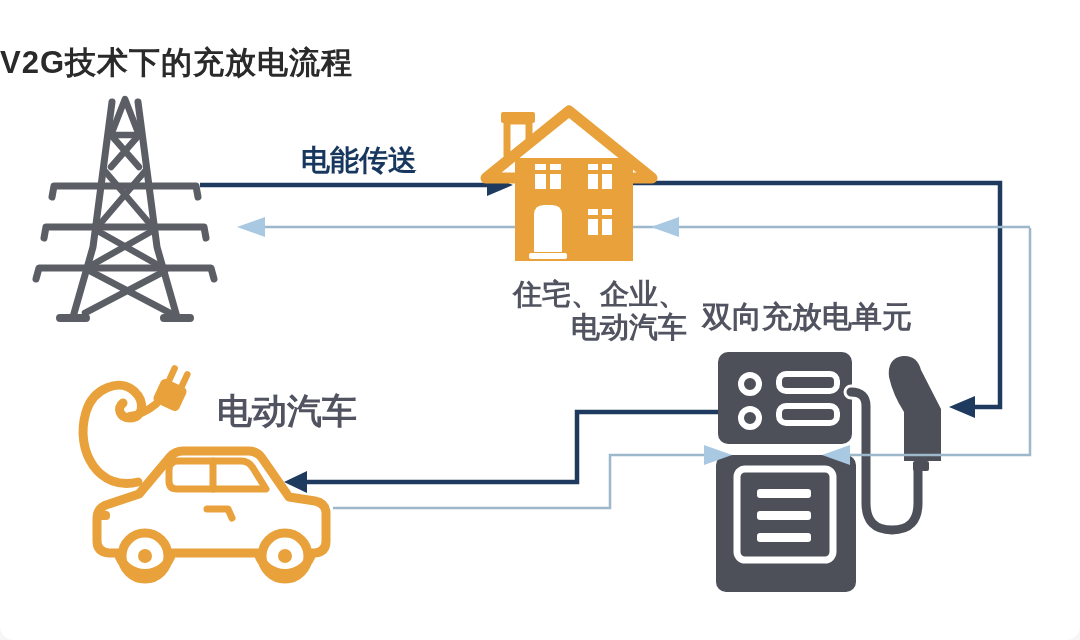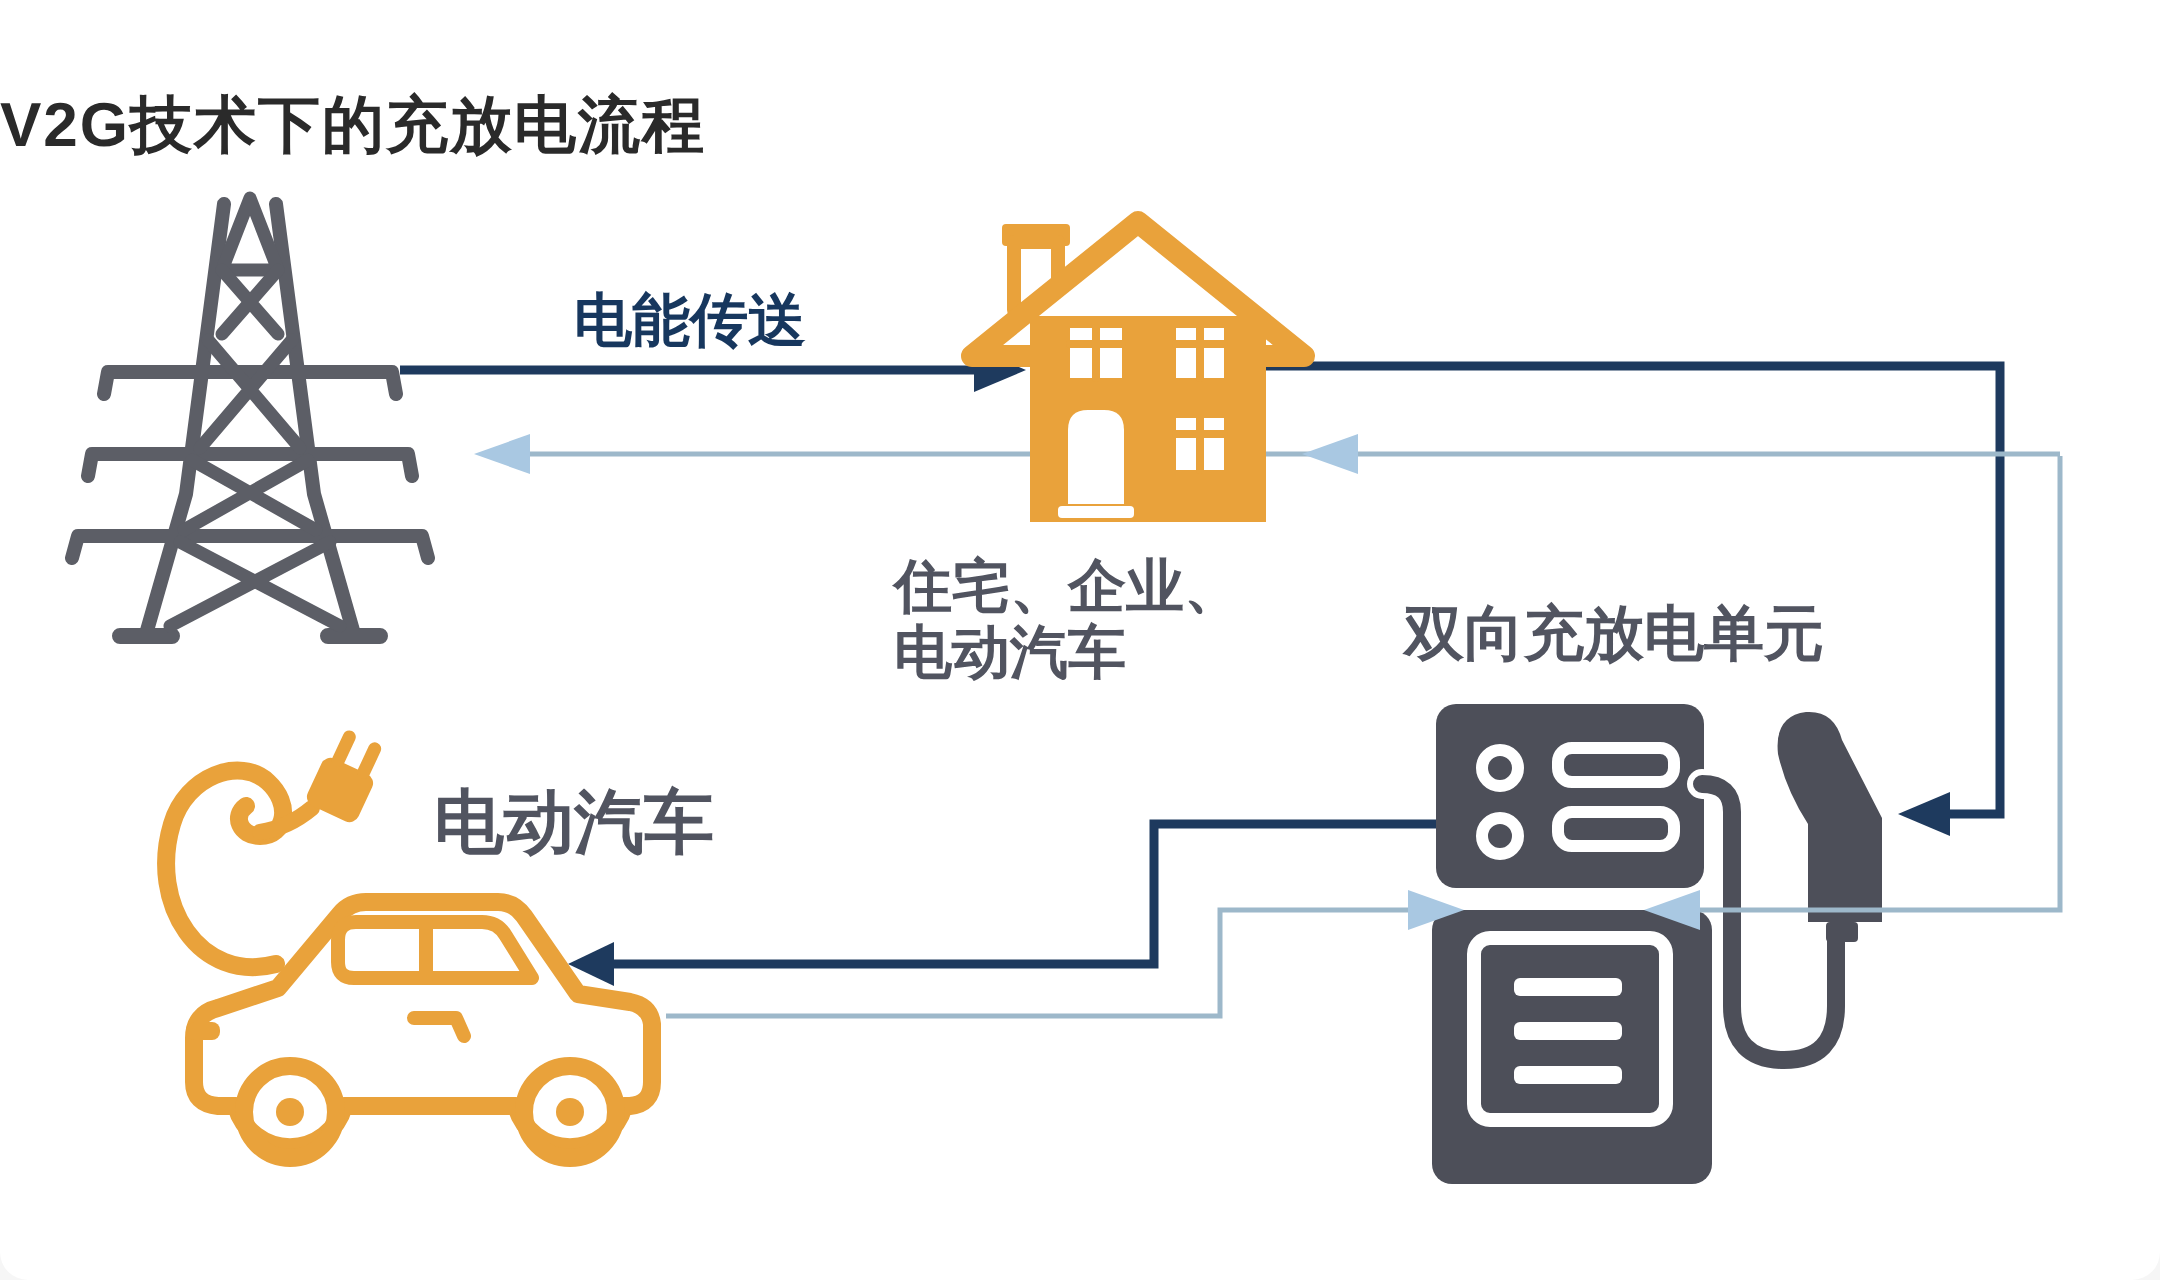--- a/index.html
+++ b/index.html
@@ -4,22 +4,22 @@
 <style>
   html,body{margin:0;padding:0;background:#f6f6f6;overflow:hidden;}
   .canvas{
     position:relative;width:1080px;height:640px;
     background:var(--bg,#ffffff);
     font-family:"Liberation Sans",sans-serif;
     border-radius:0 0 14px 14px;
   }
   .label{position:absolute;font-weight:700;white-space:nowrap;}
   .title{left:0;top:42px;width:1080px;font-size:31px;letter-spacing:1px;color:var(--title-color,#2a2a2a);}
-  .navy-label{left:287px;top:141px;font-size:29px;color:var(--navy-label,#17375e);}
-  .building-label{left:447px;top:278px;width:240px;text-align:left;font-size:29px;line-height:33px;color:var(--label-gray,#515460);}
+  .navy-label{left:301px;top:141px;font-size:29px;color:var(--navy-label,#17375e);}
+  .building-label{left:447px;top:278px;width:240px;text-align:right;font-size:29px;line-height:33px;color:var(--label-gray,#515460);}
   .unit-label{left:702px;top:297px;font-size:30px;color:var(--label-gray,#515460);}
   .ev-label{left:217px;top:388px;font-size:35px;color:var(--label-gray,#515460);}
   svg.scene{position:absolute;left:0;top:0;}
   .nline{stroke:var(--navy,#1e3a5e);stroke-width:4.5;fill:none;stroke-linejoin:miter;}
   .nhead{fill:var(--navy,#1e3a5e);}
   .bline{stroke:var(--lblue-line,#9db8ca);stroke-width:2.5;fill:none;}
   .bhead{fill:var(--lblue-head,#a9c8e2);}
   .tw{stroke:var(--tower-gray,#5c5e66);fill:none;stroke-linecap:round;stroke-linejoin:round;}
   .org-f{fill:var(--orange,#e9a23b);}
   .org-s{stroke:var(--orange,#e9a23b);fill:none;stroke-linecap:round;stroke-linejoin:round;}

